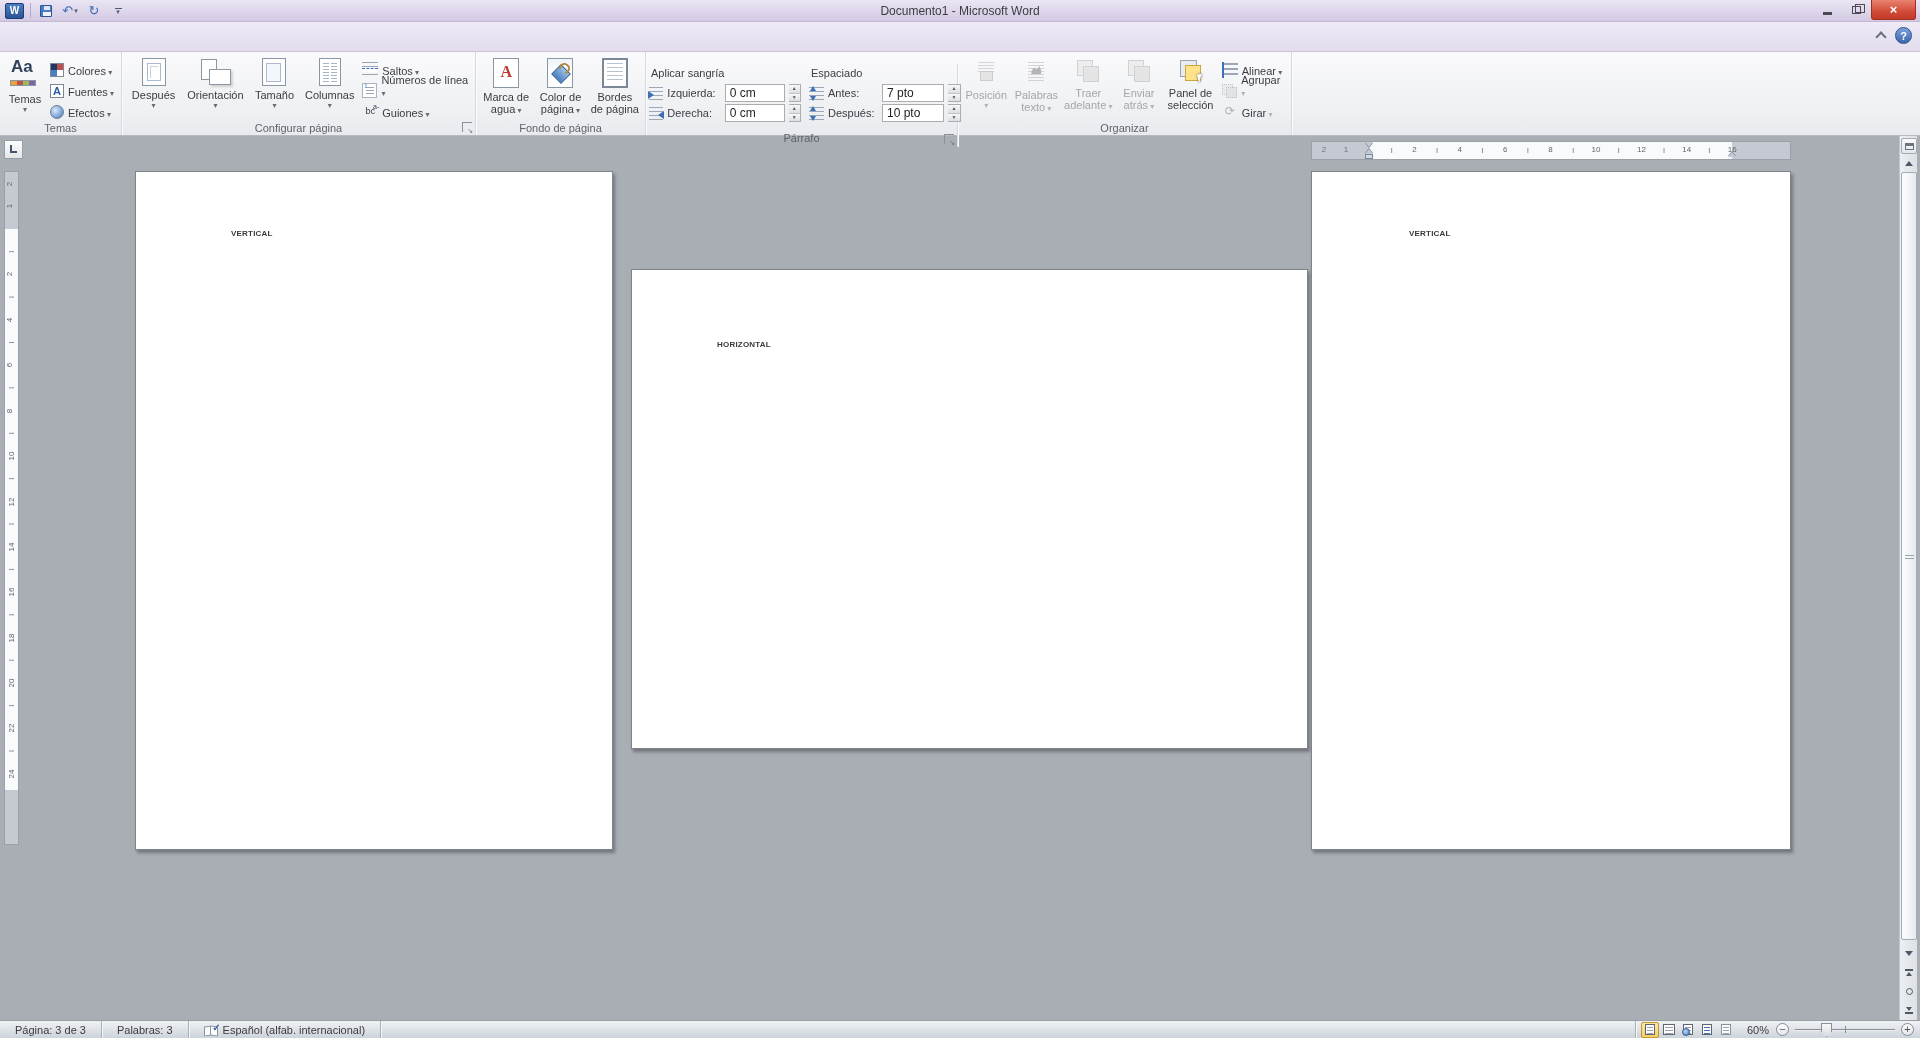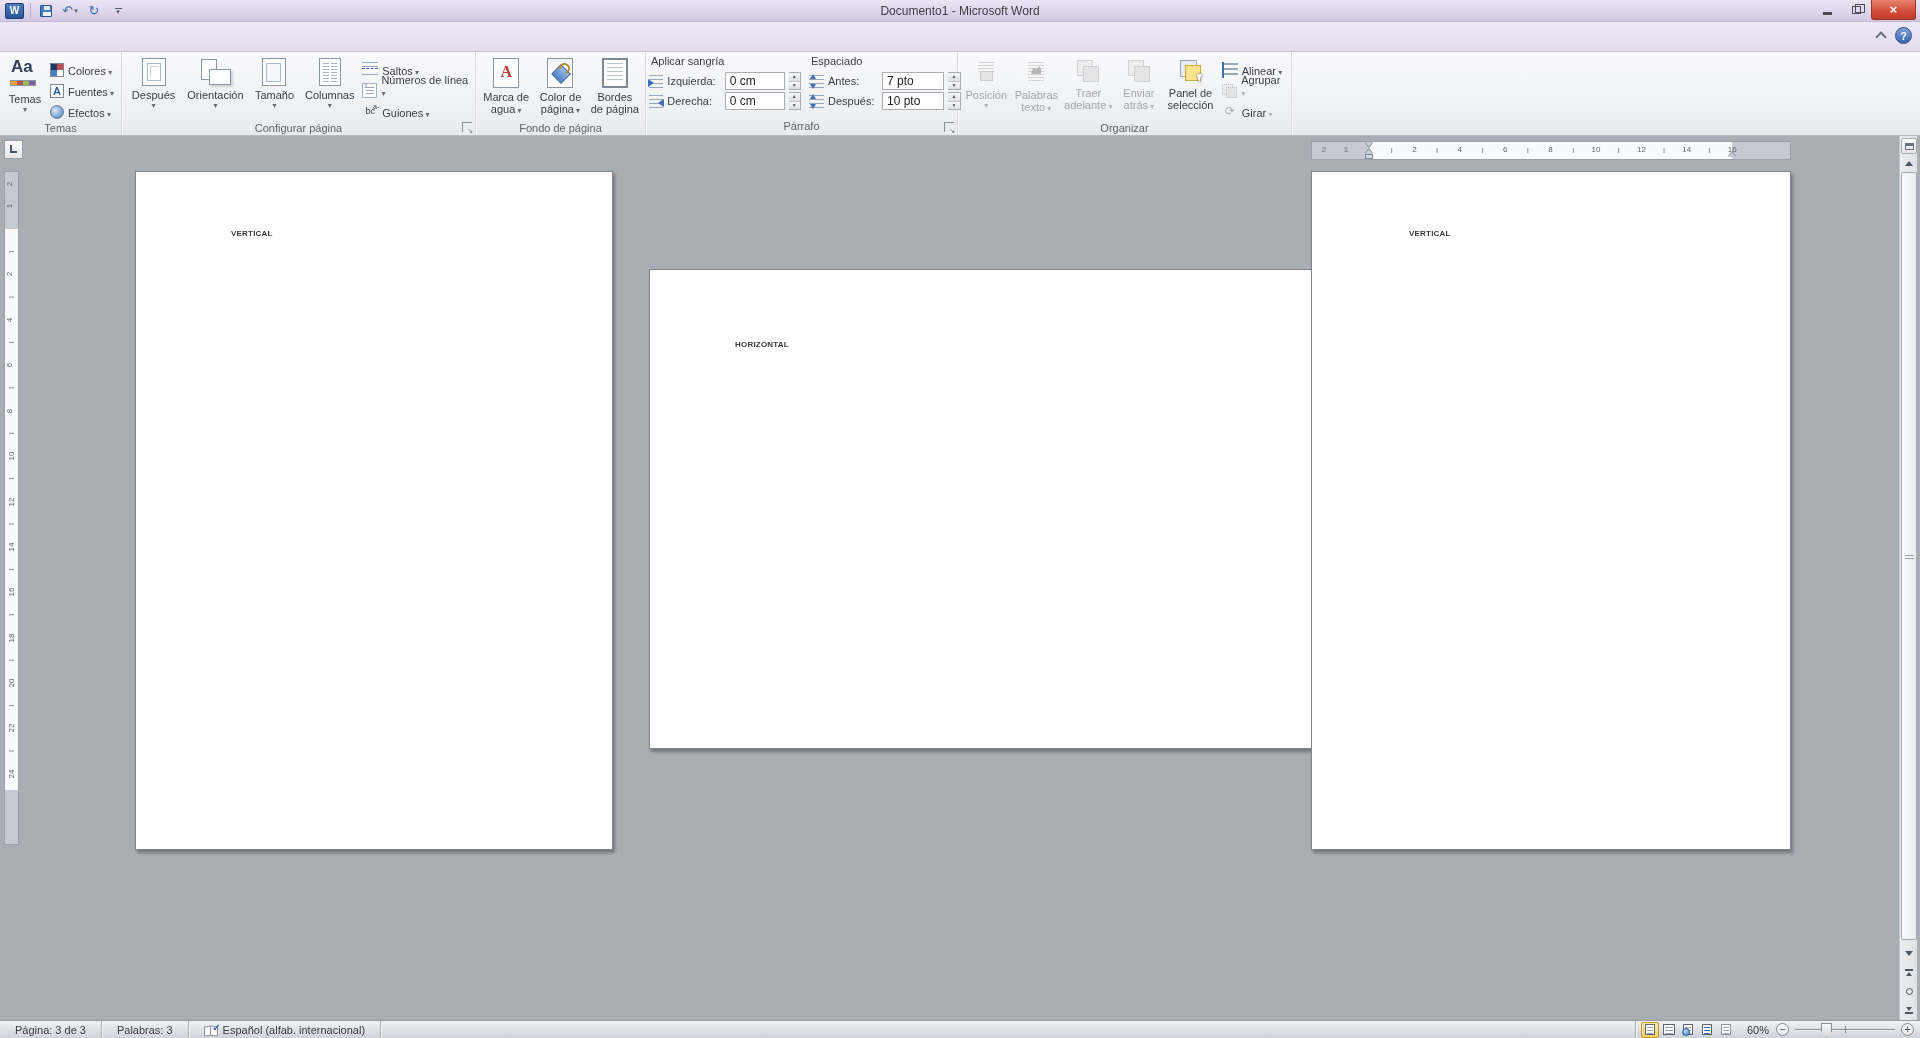--- a/index.html
+++ b/index.html
@@ -375,21 +375,21 @@
         <span class="ic pagey i-bordes"></span>
         <span class="lbl">
             <span class="l1">Bordes</span>
             <span class="l2">de página</span>
           </span>
       </div>
     </div>
     <div class="rgroup-label">Fondo de página</div>
   </div>
 
-  <div class="rgroup" style="width:312px;">
+  <div class="rgroup" style="width:312px;margin-top:12px;">
     <div class="rgroup-content pfields">
       <div class="pcol" style="width:152px;">
         <div class="phdr">Aplicar sangría</div>
         <div class="prow">
           <span class="ic i-sangria izq"></span>
           <span class="flabel w55">Izquierda:</span>
           <span class="numbox">0 cm</span>
           <span class="spin">
               <span>▲</span>
               <span>▼</span>
@@ -528,21 +528,21 @@
     <span class="vnum" style="top:420px;">16</span>
     <span class="vnum" style="top:466px;">18</span>
     <span class="vnum" style="top:511px;">20</span>
     <span class="vnum" style="top:556px;">22</span>
     <span class="vnum" style="top:602px;">24</span>
   </div>
 
   <div class="page" style="left:135px; top:35px; width:478px; height:679px;">
     <span class="ptext" style="left:95px; top:57px;">VERTICAL</span>
   </div>
-  <div class="page" style="left:649px; top:133px; width:677px; height:480px;">
+  <div class="page" style="left:631px; top:133px; width:677px; height:480px;">
     <span class="ptext" style="left:85px; top:70px;">HORIZONTAL</span>
   </div>
   <div class="page" style="left:1311px; top:35px; width:480px; height:679px;">
     <span class="ptext" style="left:97px; top:57px;">VERTICAL</span>
   </div>
 
   <div id="vscroll">
     <div class="sc-btn" id="sc-ruler-toggle">
         <span class="rgly"></span>
       </div>

